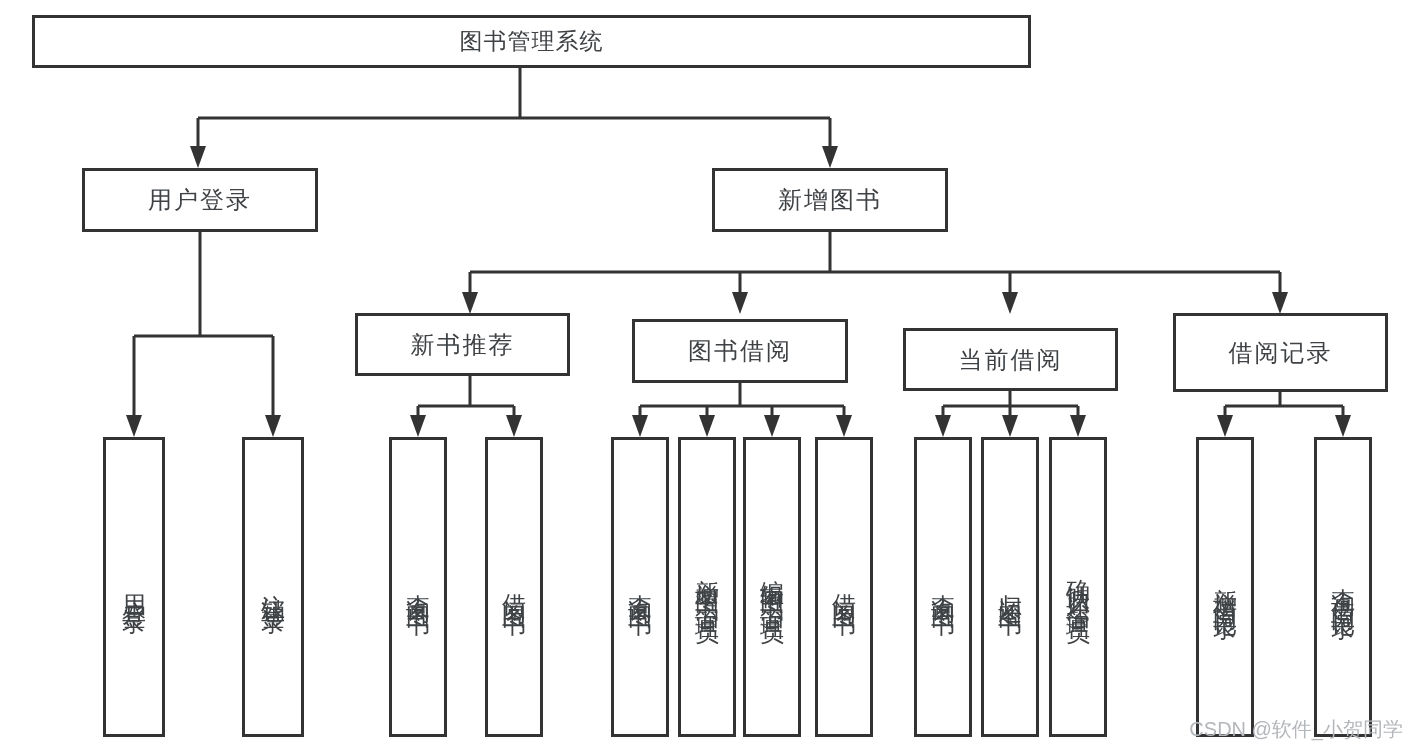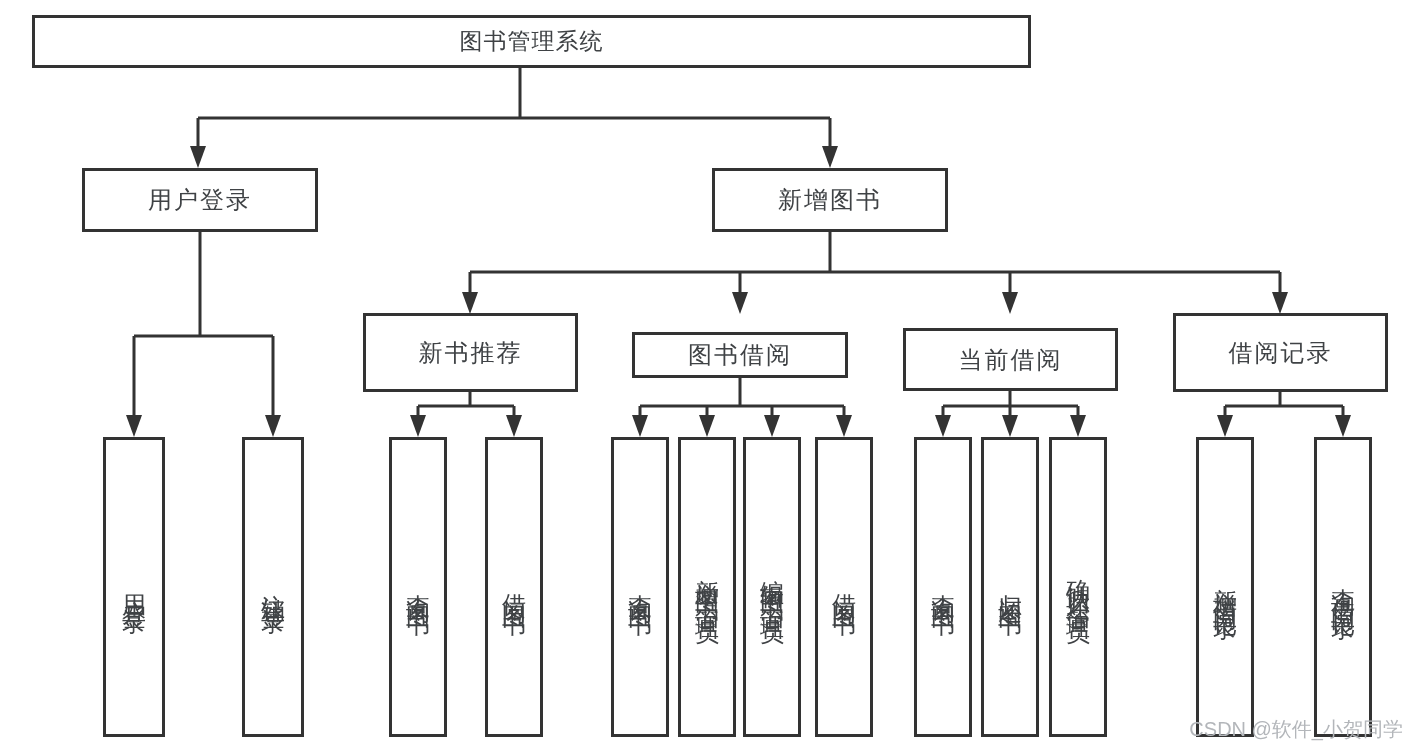--- a/index.html
+++ b/index.html
@@ -103,22 +103,22 @@
       <polygon points="1217,415 1233,415 1225,437"></polygon>
       <polygon points="1335,415 1351,415 1343,437"></polygon>
     </g>
   </svg>
 
   <div class="node root" style="left:32px;top:15px;width:999px;height:53px;">图书管理系统</div>
 
   <div class="node" style="left:82px;top:168px;width:236px;height:64px;">用户登录</div>
   <div class="node" style="left:712px;top:168px;width:236px;height:64px;">新增图书</div>
 
-  <div class="node" style="left:363px;top:313px;width:215px;height:79px;">新书推荐</div>
-  <div class="node" style="left:632px;top:332px;width:216px;height:46px;">图书借阅</div>
+  <div class="node" style="left:355px;top:313px;width:215px;height:63px;">新书推荐</div>
+  <div class="node" style="left:632px;top:319px;width:216px;height:64px;">图书借阅</div>
   <div class="node" style="left:903px;top:313px;width:215px;height:63px;margin-top:15px;">当前借阅</div>
   <div class="node" style="left:1173px;top:313px;width:215px;height:79px;">借阅记录</div>
 
   <div class="leaf" style="left:103px;width:62px;">
     <span>用户登录</span>
   </div>
   <div class="leaf" style="left:242px;width:62px;">
     <span>注销登录</span>
   </div>
 

